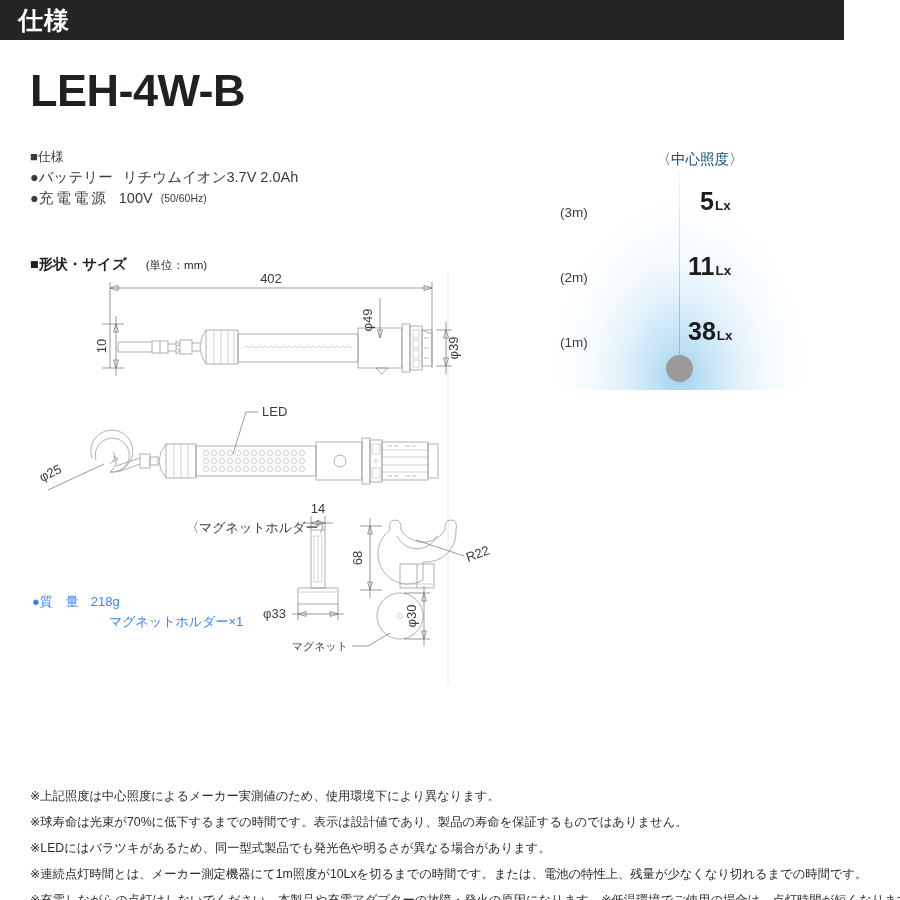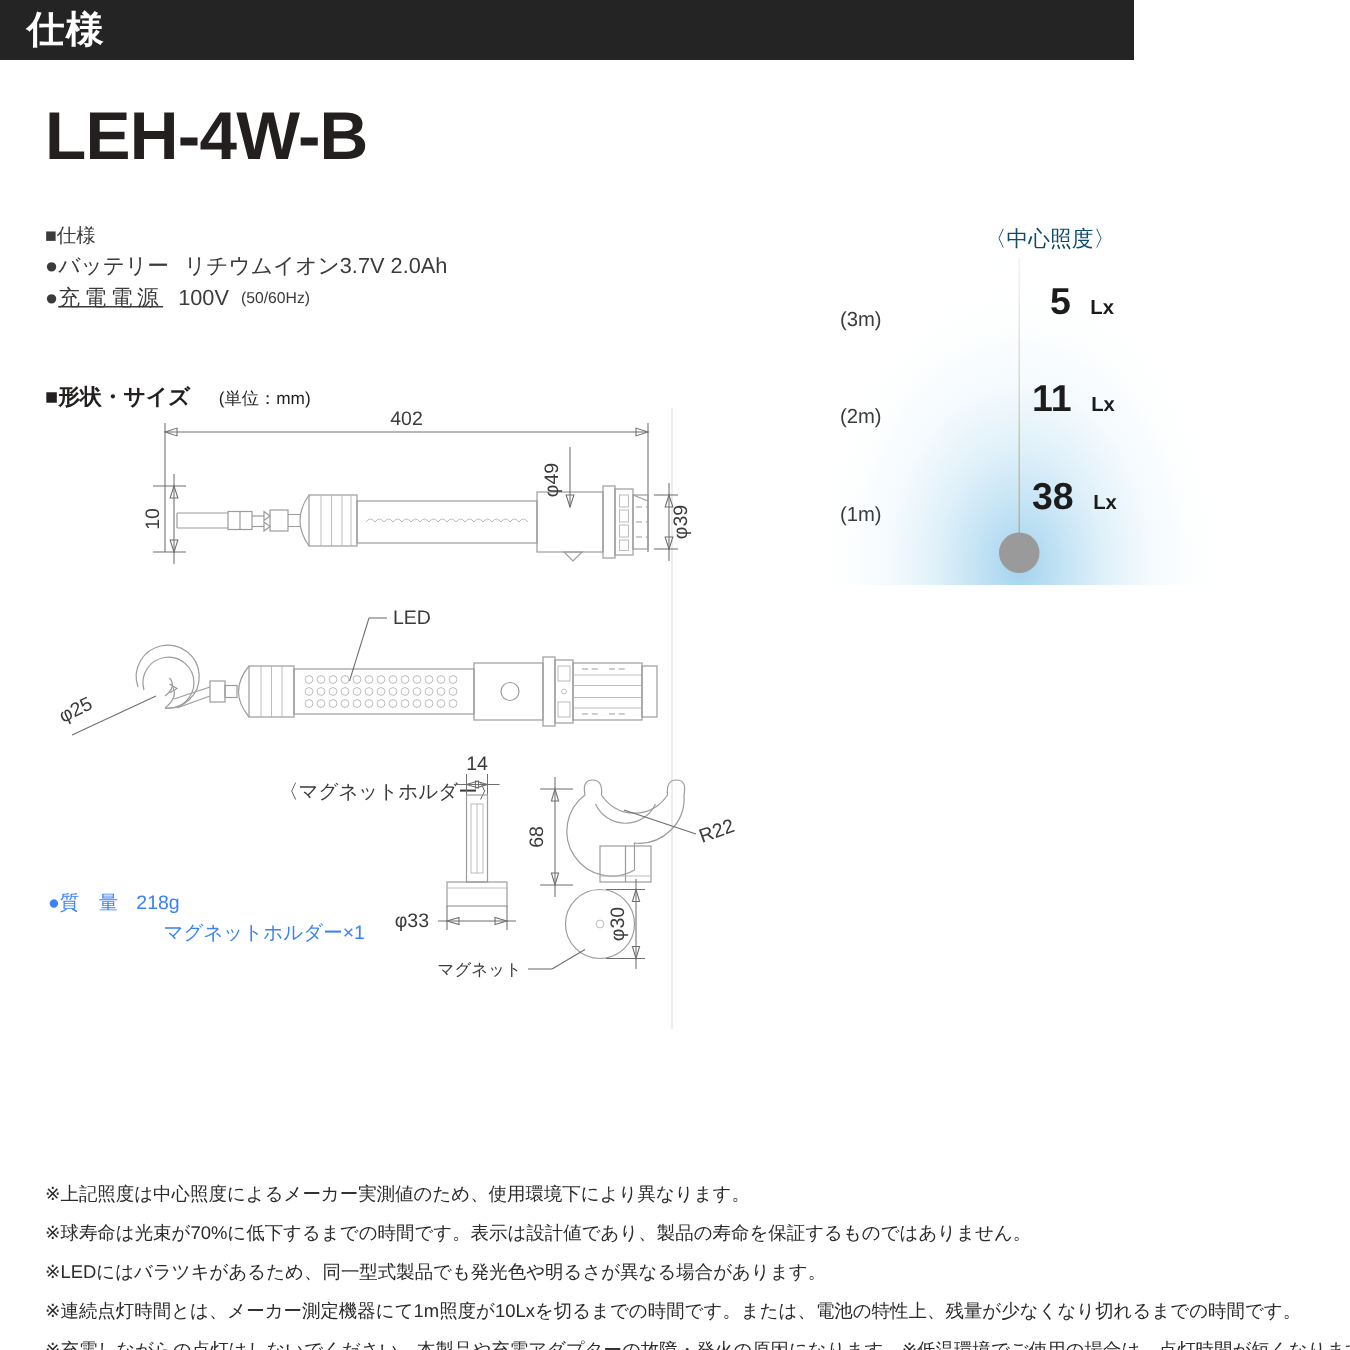--- a/index.html
+++ b/index.html
@@ -13,21 +13,21 @@
     position: relative;
     font-family: "Liberation Sans", "DejaVu Sans", sans-serif;
     color: #231f1f;
     overflow: hidden;
   }
 
   
   #header-bar {
     position: absolute;
     left: 0; top: 0;
-    width: 756px; height: 40px;
+    width: 844px; height: 40px;
     background: #242424;
   }
   #header-title {
     position: absolute;
     left: 18px; top: 6px;
     font-size: 25px;
     font-weight: 600;
     color: #ffffff;
     letter-spacing: 1px;
     line-height: 28px;
@@ -51,21 +51,21 @@
     left: 30px; top: 146px;
     font-size: 14.5px;
     line-height: 21px;
     color: #3b3b3b;
   }
   #spec-block .sq { font-size: 13px; }
   .spec-row { white-space: nowrap; }
   .spec-label { display: inline-block; }
   .spec-val { margin-left: 10px; }
   .spec-small { font-size: 10.5px; vertical-align: 1px; margin-left: 8px; }
-  .wide-label { letter-spacing: 3px; text-decoration: underline; }
+  .wide-label { letter-spacing: 3px; }
 
   
   #shape-heading {
     position: absolute;
     left: 30px; top: 255px;
     font-size: 14.5px;
     font-weight: 700;
     color: #231f1f;
     white-space: nowrap;
   }
@@ -139,21 +139,21 @@
   }
   .illum-val {
     position: absolute;
     left: 0; top: 0;
     font-size: 25px;
     font-weight: 700;
     color: #1c1c1c;
     white-space: nowrap;
     line-height: 32px;
   }
-  .illum-unit { font-size: 13.5px; font-weight: 700; margin-left: 13px; }
+  .illum-unit { font-size: 13.5px; font-weight: 700; margin-left: 1px; }
   #illum-lamp {
     position: absolute;
     left: 166px; top: 205px;
     width: 27px; height: 27px;
     border-radius: 50%;
     background: #9a9a9a;
   }
 
   
   #footnotes {

